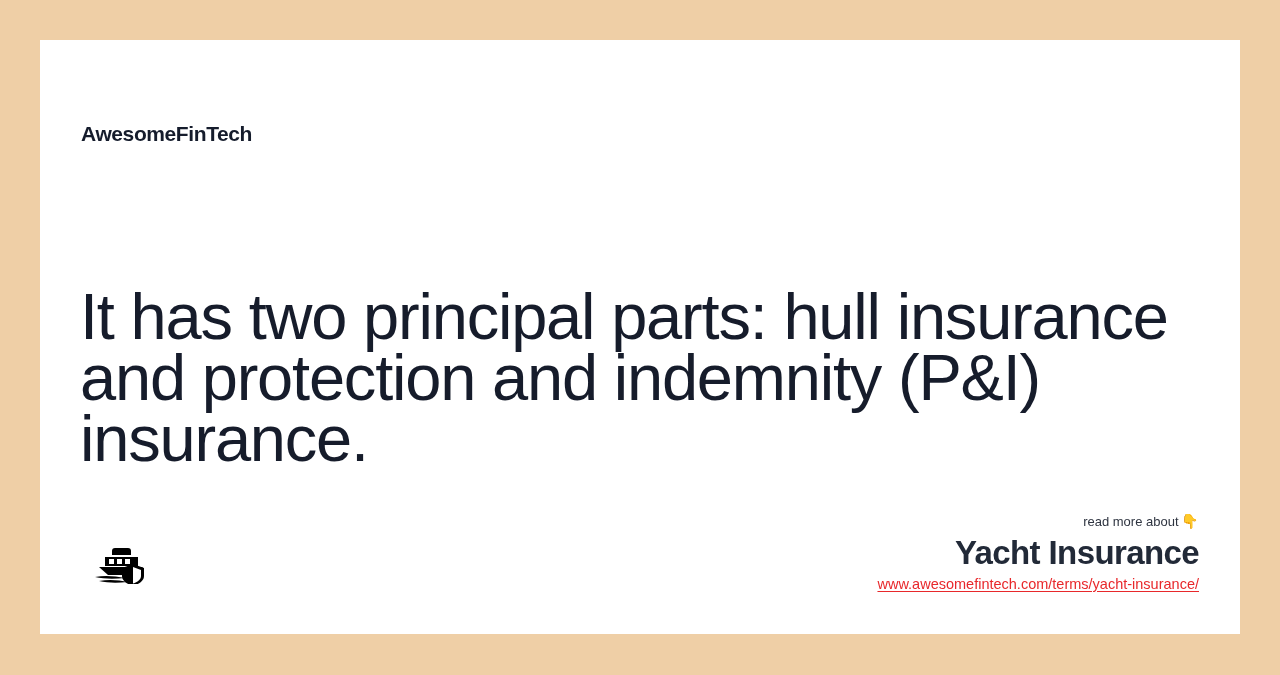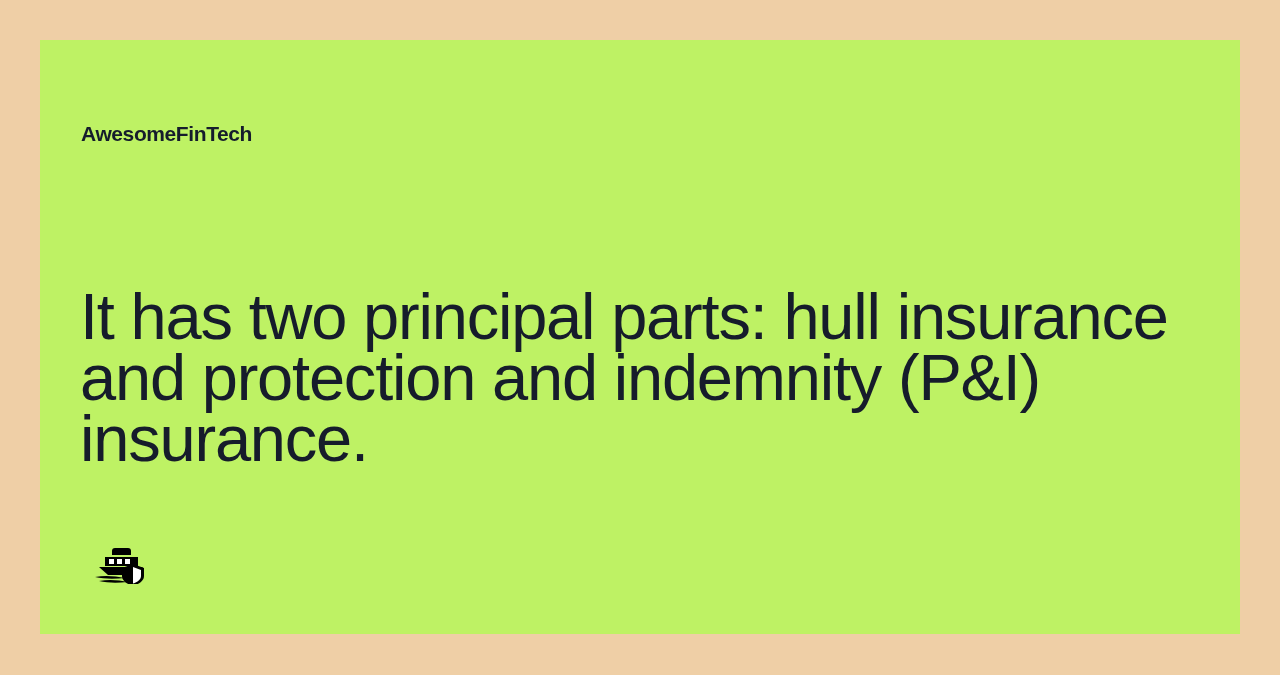--- a/index.html
+++ b/index.html
@@ -18,21 +18,21 @@
     width: 1280px;
     height: 675px;
     background: #efcfa6;
   }
   .card {
     position: absolute;
     left: 40px;
     top: 40px;
     width: 1200px;
     height: 594px;
-    background: #bef264;
+    background: #ffffff;
     box-sizing: border-box;
   }
   .brand {
     position: absolute;
     left: 41px;
     top: 80px;
     font-size: 21px;
     font-weight: bold;
     letter-spacing: -0.4px;
     color: #151c2c;
@@ -124,16 +124,23 @@
             <rect x="32" y="13" width="5" height="5" fill="#ffffff"></rect>
             <path d="M6 21 h44 l-7 8 h-28 z"></path>
             <path d="M2 31 c10 -2 20 -1 30 1 c-11 1 -21 1 -30 -1 z"></path>
             <path d="M6 35 c10 -2 20 -1 29 1 c-11 1 -20 1 -29 -1 z"></path>
             <path d="M40 18 l11 4 v8 c0 5 -5 8 -11 10 c-6 -2 -11 -5 -11 -10 v-8 z"></path>
             <path d="M40 21 l8 3 v6 c0 3.5 -3.5 6 -8 7.5 z" fill="#ffffff"></path>
           </g>
         </svg>
       </div>
 
+      <div class="promo">
+        <div class="promo-kicker">
+          <span>read more about</span><span class="emoji">👇</span>
+        </div>
+        <div class="promo-title">Yacht Insurance</div>
+        <a class="promo-url" href="#">www.awesomefintech.com/terms/yacht-insurance/</a>
+      </div>
 
     </div>
   </div>
 </div>
 
 </body></html>

